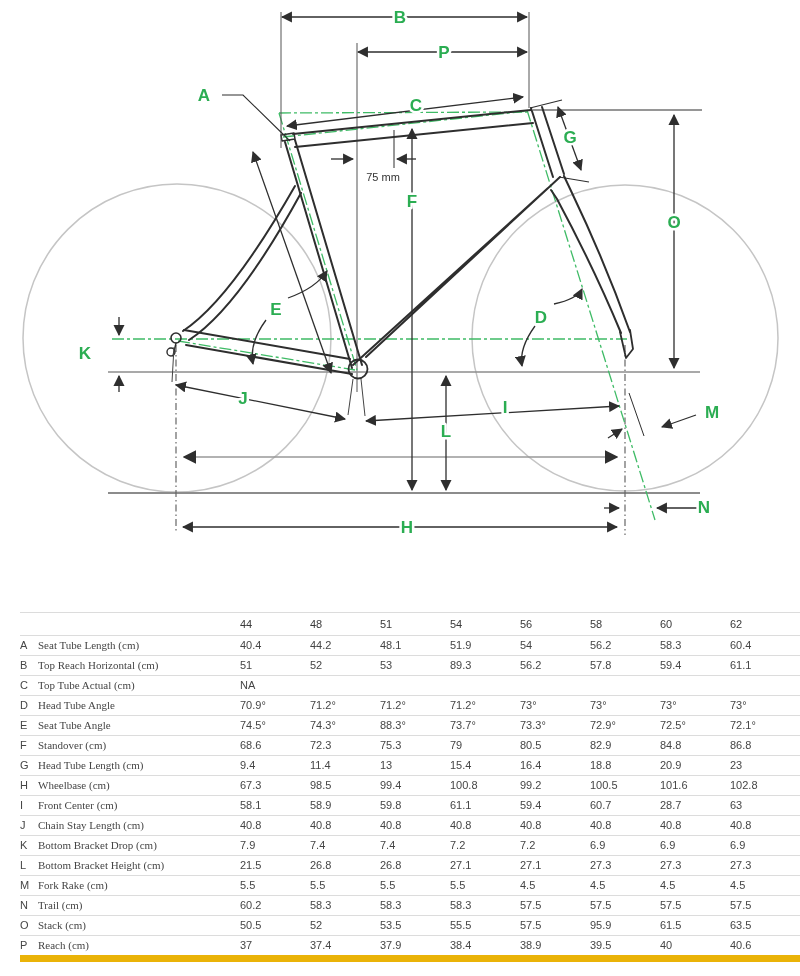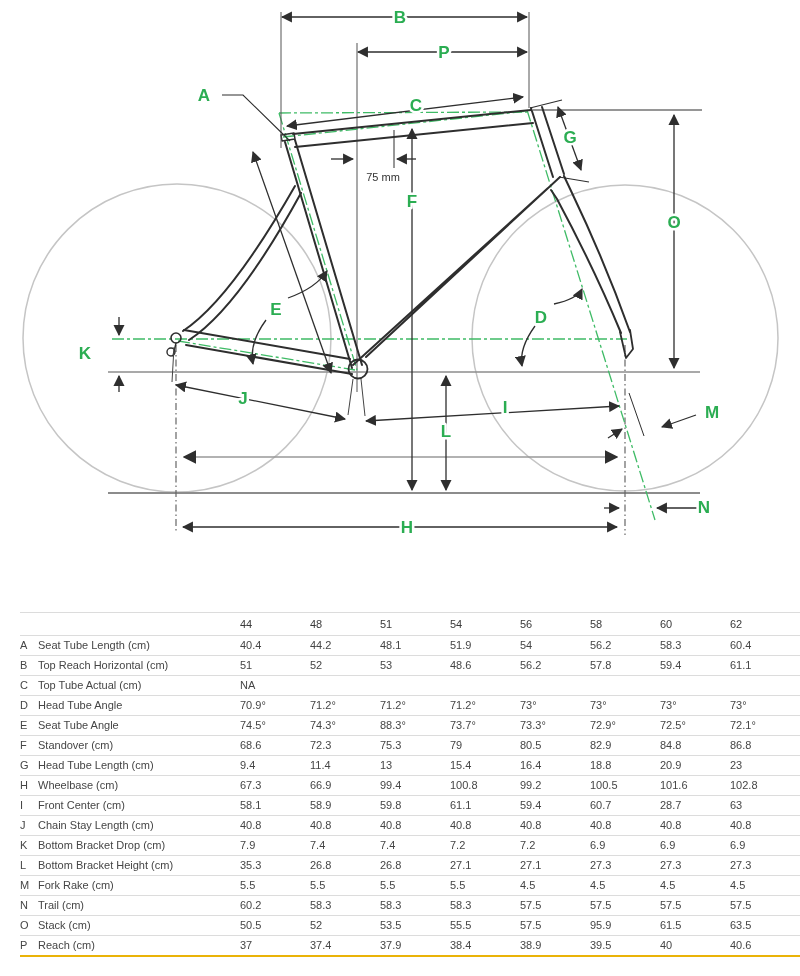--- a/index.html
+++ b/index.html
@@ -11,24 +11,24 @@
     font-weight:bold;font-size:17px;fill:#2bad52;text-anchor:middle;
     paint-order:stroke;stroke:#ffffff;stroke-width:5px;stroke-linejoin:round;
   }
   svg text.small-note{font-size:11px;fill:#333333;font-weight:normal;stroke-width:4px;}
   .geo-table{border-collapse:collapse;table-layout:fixed;width:760px;margin:16px 0 0 20px;}
   .geo-table td,.geo-table th{
     font-size:11px;line-height:13px;text-align:left;vertical-align:middle;
     padding:3px 0 3px 0;border-top:1px solid #dcdcdc;white-space:nowrap;
     overflow:hidden;color:#454545;font-weight:normal;
   }
-  .geo-table{border-bottom:2px solid #eab308;}
+  .geo-table{border-bottom:7px solid #eab308;}
   .geo-table th{color:#3a3a3a;padding:5px 0 4px 0;}
   .c-letter{width:18px;color:#2bad52;font-weight:bold;}
-  .c-label{width:202px;font-weight:bold;color:#3a3a3a;}
+  .c-label{width:202px;font-weight:bold;color:#3a3a3a;font-family:Liberation Serif, serif;}
   .c-val{width:70px;}
 </style>
 </head>
 <body>
 
 <div class="diagram-wrap">
 <svg width="800" height="596" viewBox="0 0 800 596">
   <defs>
     <marker id="ar" viewBox="0 0 10 10" refX="9" refY="5" markerWidth="8.5" markerHeight="8.5" orient="auto-start-reverse">
       <path d="M0,0 L10,5 L0,10 z" fill="#2e2e2e"></path>
@@ -158,21 +158,21 @@
         <td class="c-val">56.2</td>
         <td class="c-val">58.3</td>
         <td class="c-val">60.4</td>
       </tr>
       <tr>
         <td class="c-letter">B</td>
         <td class="c-label">Top Reach Horizontal (cm)</td>
         <td class="c-val">51</td>
         <td class="c-val">52</td>
         <td class="c-val">53</td>
-        <td class="c-val">48.6</td>
+        <td class="c-val">89.3</td>
         <td class="c-val">56.2</td>
         <td class="c-val">57.8</td>
         <td class="c-val">59.4</td>
         <td class="c-val">61.1</td>
       </tr>
       <tr>
         <td class="c-letter">C</td>
         <td class="c-label">Top Tube Actual (cm)</td>
         <td class="c-val">NA</td>
         <td class="c-val"></td>
@@ -228,21 +228,21 @@
         <td class="c-val">15.4</td>
         <td class="c-val">16.4</td>
         <td class="c-val">18.8</td>
         <td class="c-val">20.9</td>
         <td class="c-val">23</td>
       </tr>
       <tr>
         <td class="c-letter">H</td>
         <td class="c-label">Wheelbase (cm)</td>
         <td class="c-val">67.3</td>
-        <td class="c-val">66.9</td>
+        <td class="c-val">98.5</td>
         <td class="c-val">99.4</td>
         <td class="c-val">100.8</td>
         <td class="c-val">99.2</td>
         <td class="c-val">100.5</td>
         <td class="c-val">101.6</td>
         <td class="c-val">102.8</td>
       </tr>
       <tr>
         <td class="c-letter">I</td>
         <td class="c-label">Front Center (cm)</td>
@@ -275,21 +275,21 @@
         <td class="c-val">7.4</td>
         <td class="c-val">7.2</td>
         <td class="c-val">7.2</td>
         <td class="c-val">6.9</td>
         <td class="c-val">6.9</td>
         <td class="c-val">6.9</td>
       </tr>
       <tr>
         <td class="c-letter">L</td>
         <td class="c-label">Bottom Bracket Height (cm)</td>
-        <td class="c-val">35.3</td>
+        <td class="c-val">21.5</td>
         <td class="c-val">26.8</td>
         <td class="c-val">26.8</td>
         <td class="c-val">27.1</td>
         <td class="c-val">27.1</td>
         <td class="c-val">27.3</td>
         <td class="c-val">27.3</td>
         <td class="c-val">27.3</td>
       </tr>
       <tr>
         <td class="c-letter">M</td>

